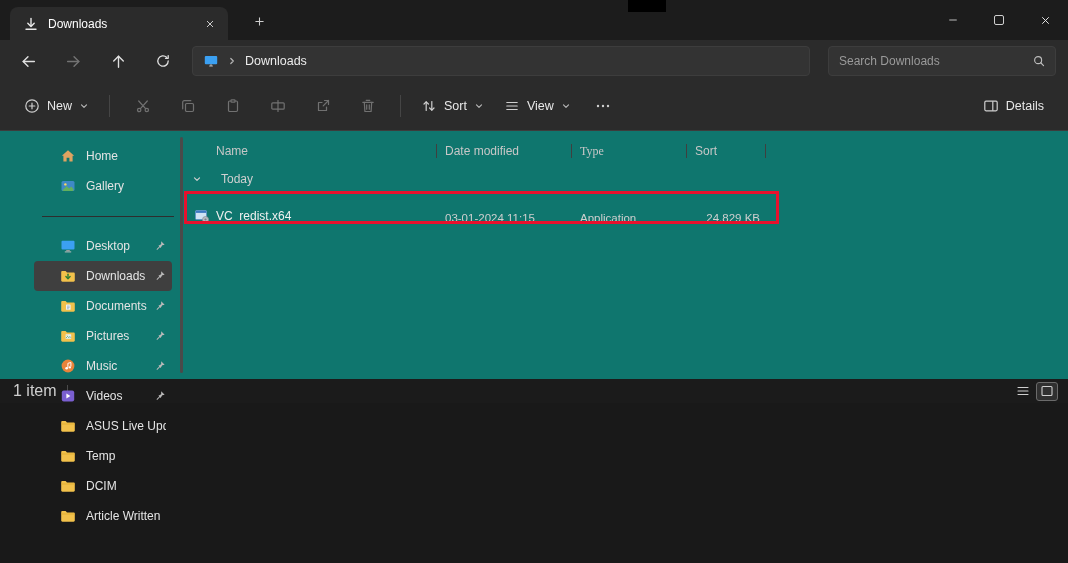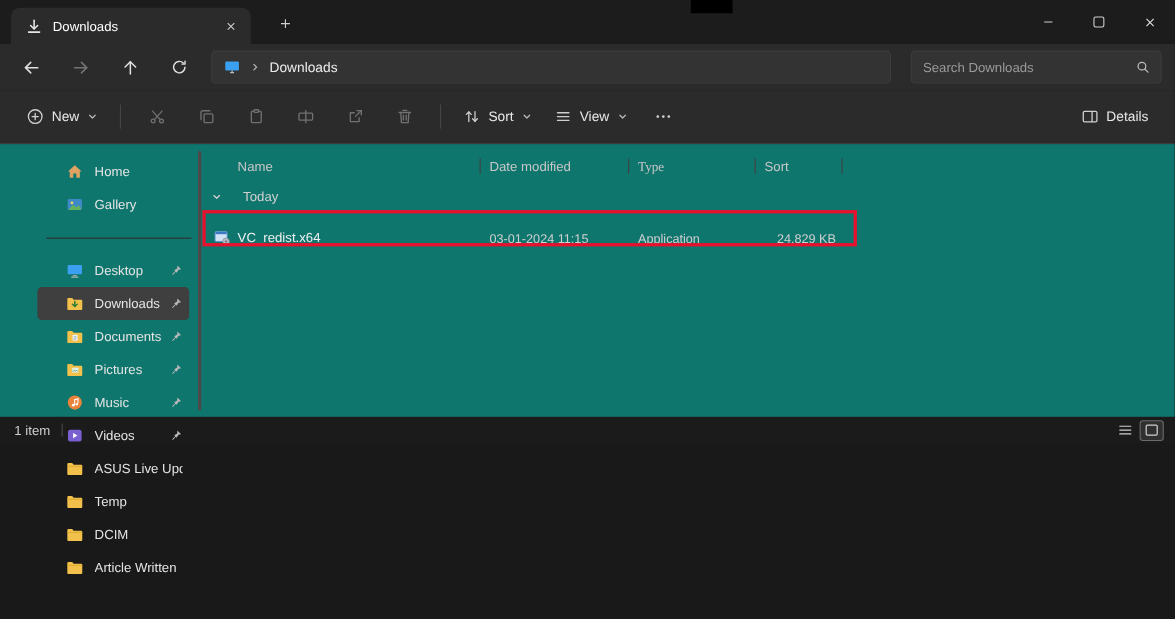--- a/index.html
+++ b/index.html
@@ -72,21 +72,21 @@
   .file-row { position:relative; height:30px; display:flex; align-items:flex-end; width:601px; margin-top:1px; }
   .red-box { position:absolute; left:0; top:-3px; width:595px; height:33px; border:3px solid #e8112d; pointer-events:none; }
   .cell { font-size:11.5px; color:#cfcfcf; white-space:nowrap; overflow:hidden; }
   .cell.c-name { width:253px; display:flex; align-items:center; padding-left:10px; gap:6px; color:#f0f0f0; font-size:12px; }
   .cell.c-date { width:135px; padding-left:8px; }
   .cell.c-type { width:115px; padding-left:8px; }
   .cell.c-size { width:79px; text-align:right; padding-right:6px; }
 
   
   .statusbar { height:24px; flex:none; background:#1b1b1b; display:flex; align-items:center; padding:0 10px 0 13px; }
-  .status-text { font-size:12px; color:#cfcfcf;text-align:right; }
+  .status-text { font-size:16px; color:#cfcfcf;text-align:right; }
   .status-div { width:1px; height:12px; background:#4a4a4a; margin-left:10px; }
   .status-spacer { flex:1; }
   .status-btn { width:22px; height:19px; display:flex; align-items:center; justify-content:center; border-radius:3px; margin-left:2px; }
   .status-btn.active { border:1px solid #6b6b6b; background:#303030; }
 
   svg { display:block; }
 </style>
 </head>
 <body>
 

